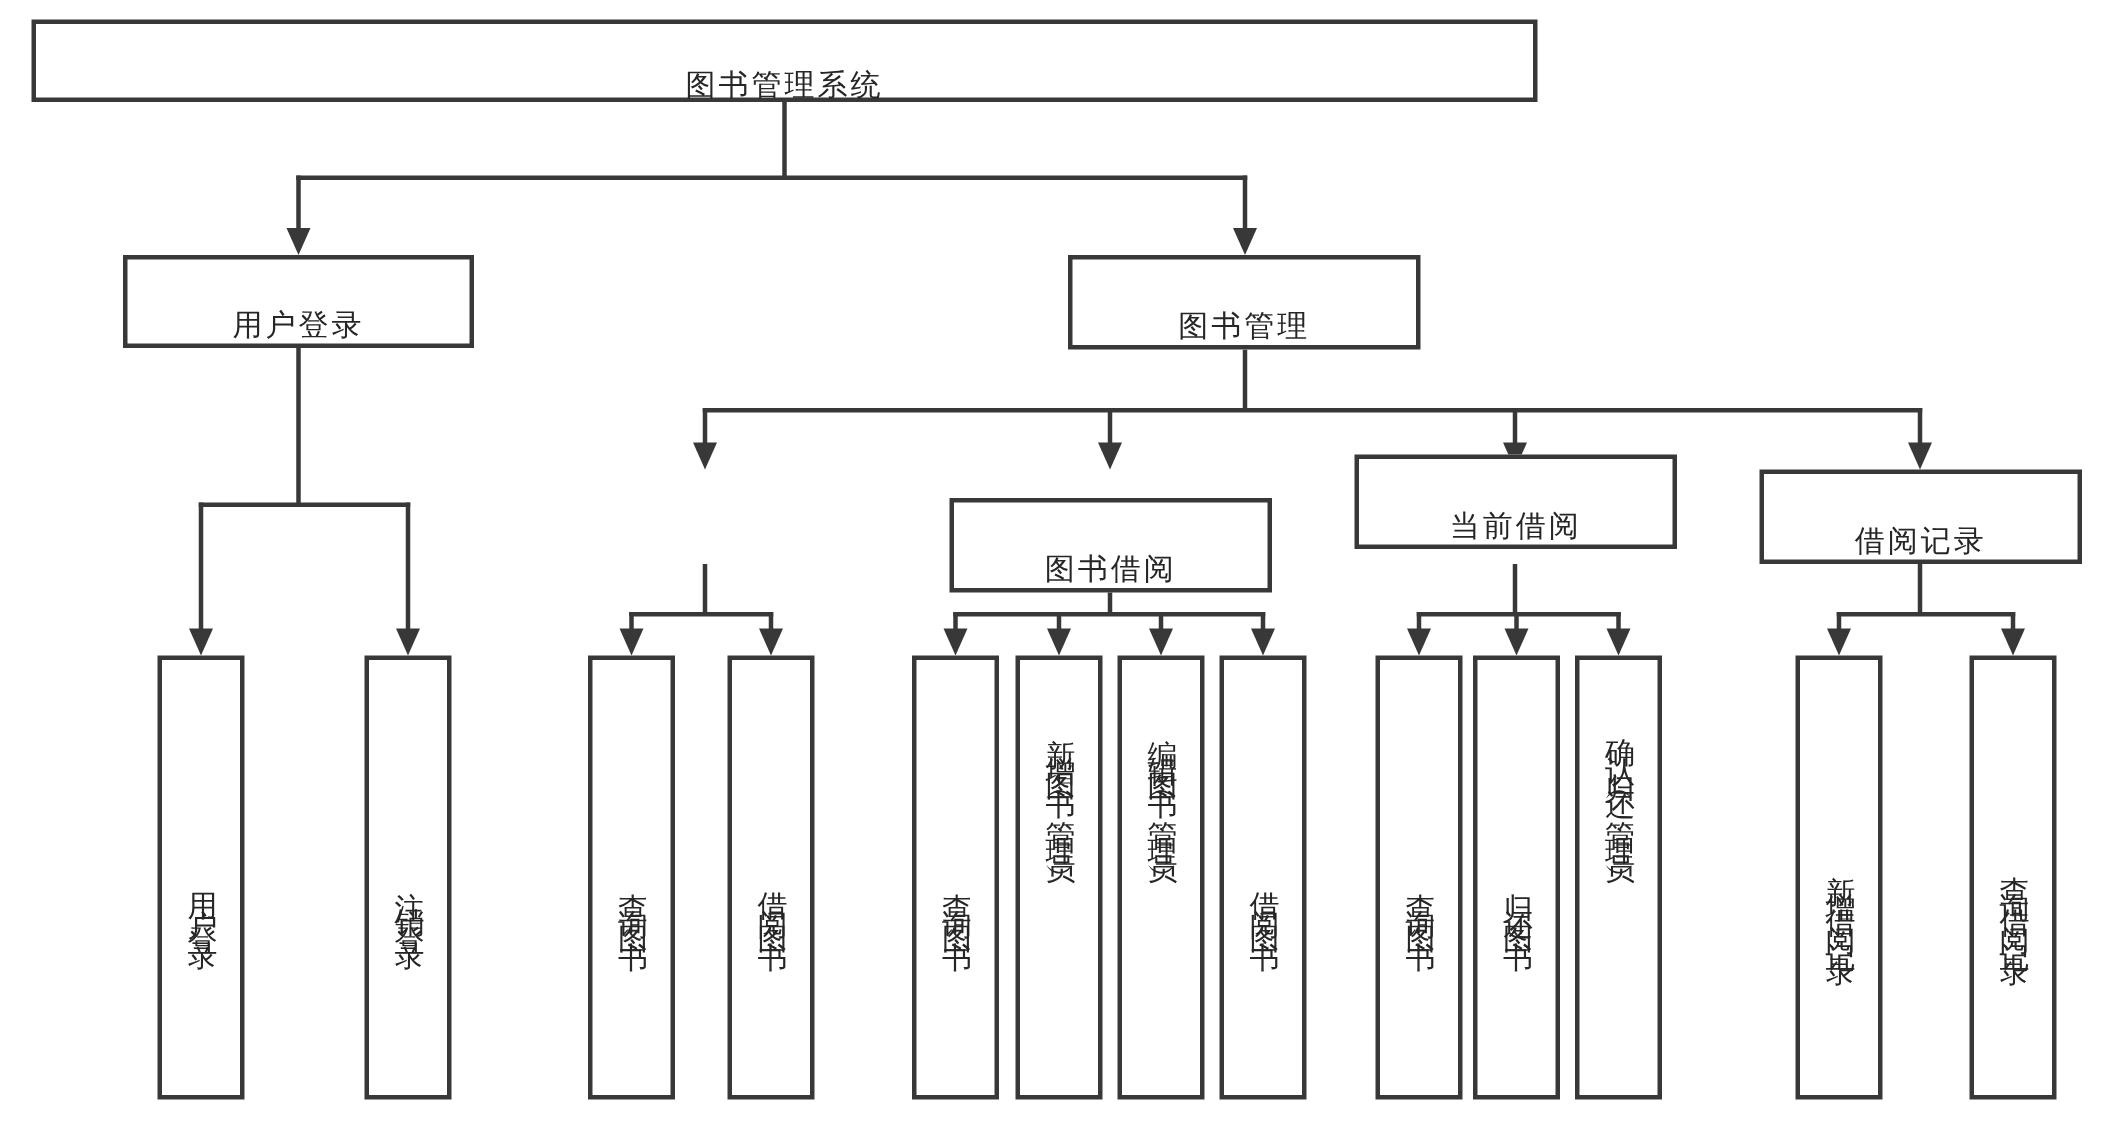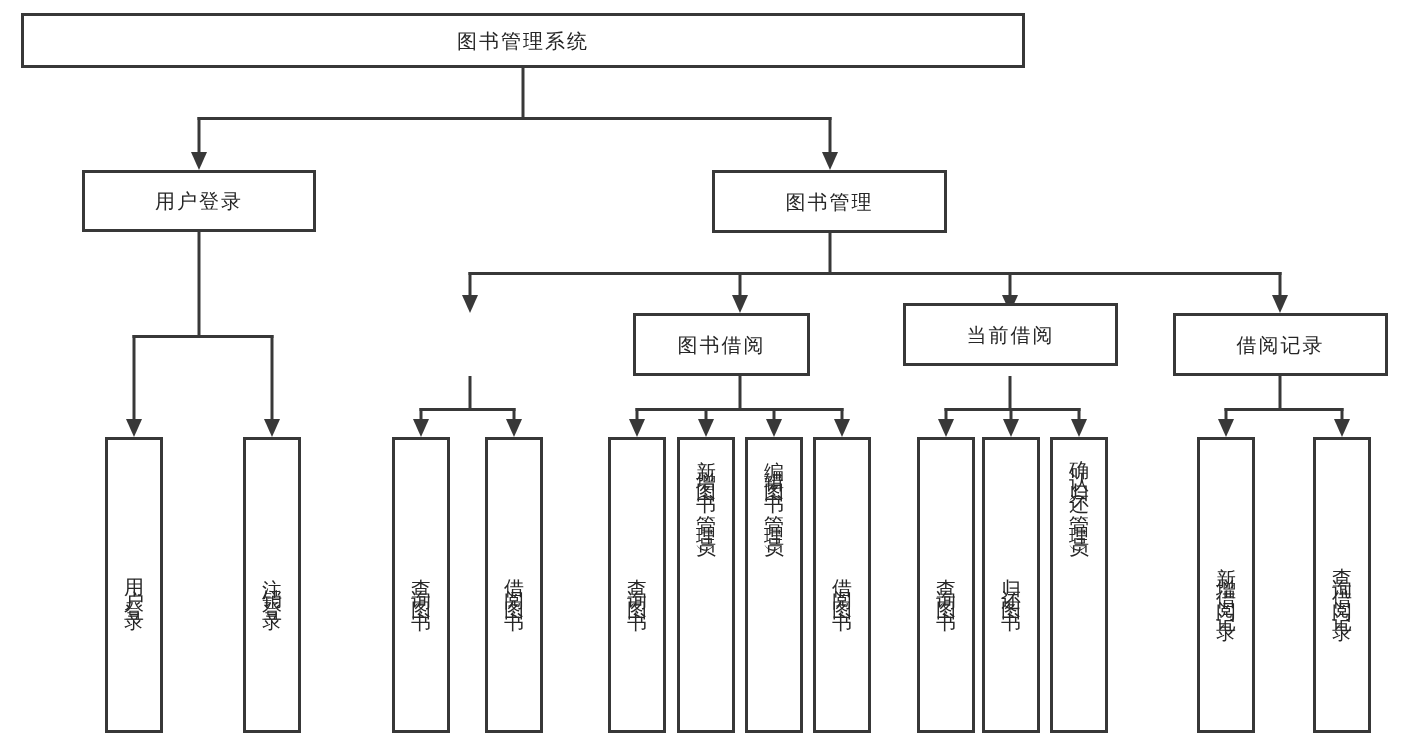--- a/index.html
+++ b/index.html
@@ -30,20 +30,21 @@
     align-items: center;
     justify-content: center;
     color: #262626;
     font-size: 20px;
     z-index: 2;
   }
   .box .lbl {
     line-height: 1.2;
     letter-spacing: 2px;
     white-space: nowrap;
+    margin-top: 32px;
   }
   .box.v .lbl {
     writing-mode: vertical-rl;
     text-orientation: mixed;
     letter-spacing: 11px;
     line-height: 1.25;
     white-space: normal;
   }
   .box.v.top {
     align-items: flex-start;
@@ -173,21 +174,21 @@
     <span class="lbl">图书管理系统</span>
   </div>
 
   <div class="box h" style="left:82px;top:170px;width:234px;height:62px">
     <span class="lbl">用户登录</span>
   </div>
   <div class="box h" style="left:712px;top:170px;width:235px;height:63px">
     <span class="lbl">图书管理</span>
   </div>
 
-  <div class="box h" style="left:633px;top:313px;width:177px;height:63px">
+  <div class="box h" style="left:633px;top:332px;width:215px;height:63px">
     <span class="lbl">图书借阅</span>
   </div>
   <div class="box h" style="left:903px;top:303px;width:215px;height:63px">
     <span class="lbl">当前借阅</span>
   </div>
   <div class="box h" style="left:1173px;top:313px;width:215px;height:63px">
     <span class="lbl">借阅记录</span>
   </div>
 
   <div class="box v" style="left:105px;top:437px;width:58px;height:296px">

